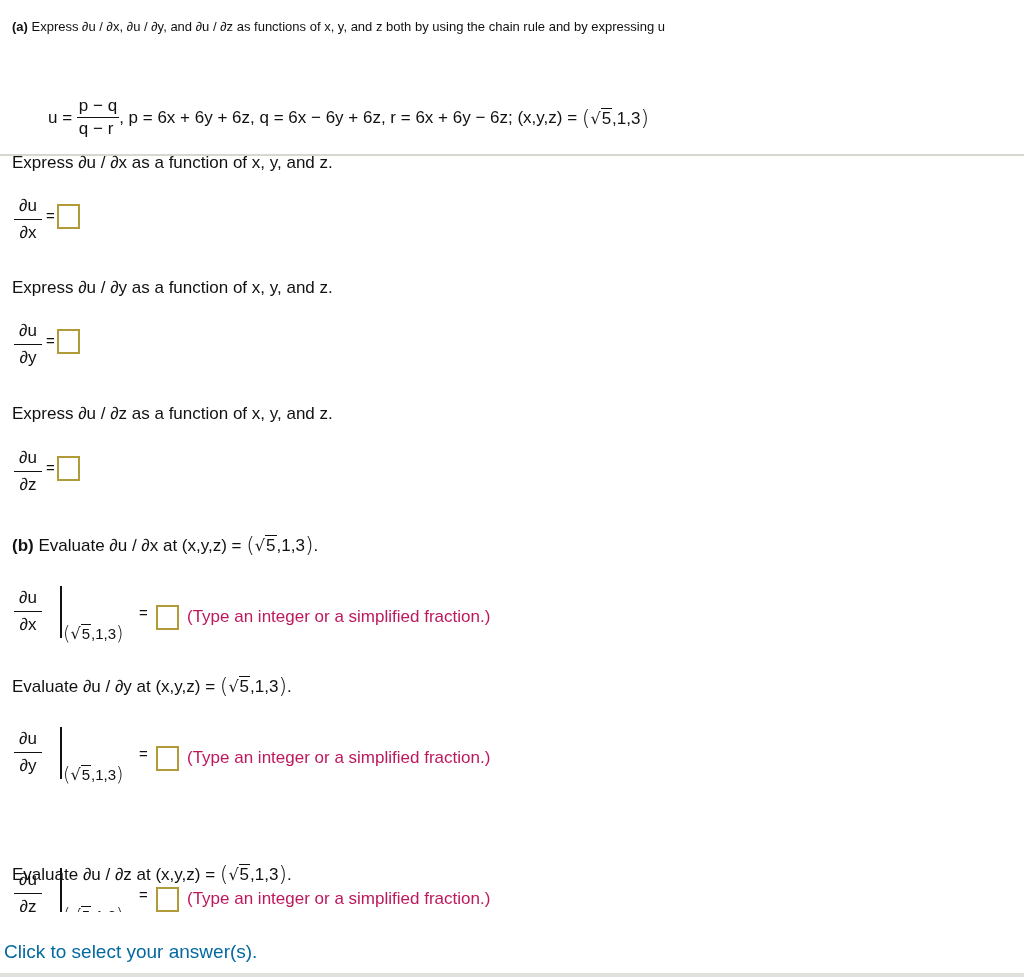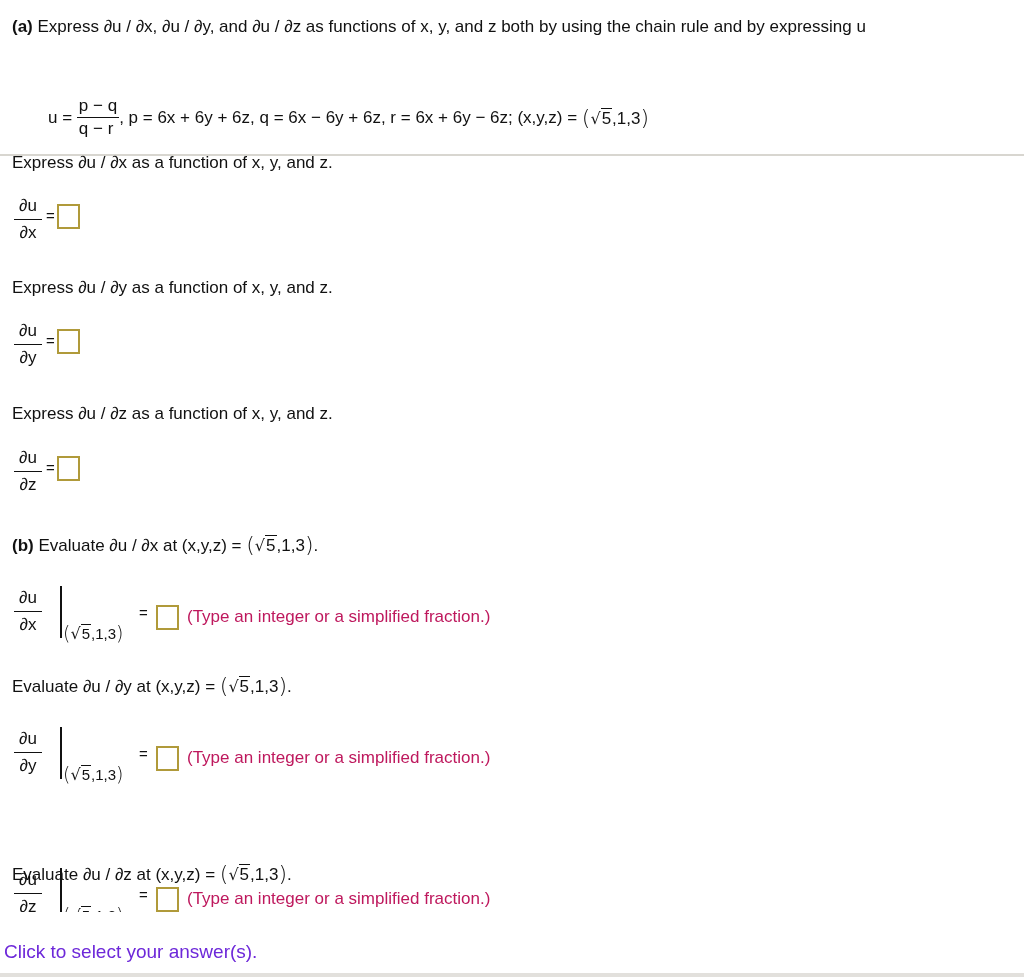--- a/index.html
+++ b/index.html
@@ -7,21 +7,21 @@
     width: 1024px; height: 977px; overflow: hidden; position: relative;
     font-family: "Liberation Sans", sans-serif; color: #111;
     font-size: 17px;
   }
   .abs { position: absolute; white-space: nowrap; }
   .line { line-height: 22px; text-align: center; }
   b { font-weight: bold; }
 
   
   #header { position: absolute; left: 12px; top: 15px; width: 1000px; }
-  #header .p { line-height: 23px; font-size: 17px; }
+  #header .p { line-height: 23px; font-size: 13px; }
 
   .frac { display: inline-block; vertical-align: middle; text-align: left; }
   .frac .num, .frac .den { display: block; line-height: 20px; padding: 0 2px; }
   .frac .bar { display: block; height: 1px; background: #111; margin: 1px 0; }
 
   .formula-row { position: absolute; left: 48px; top: 96px; font-size: 17px; }
   .formula-row .lhs { vertical-align: middle; }
   .paren { font-size: 22px; font-family: "DejaVu Sans", sans-serif; font-weight: 200; vertical-align: -1px; }
   .sqrt { font-family: "DejaVu Sans", sans-serif; font-size: 16px; }
   .radicand { border-top: 1px solid #111; padding: 0 1px; }
@@ -41,21 +41,21 @@
     display: inline-block; vertical-align: middle;
     width: 23px; height: 25px; border: 2px solid #b09a3a; box-sizing: border-box;
     background: #fff; margin-bottom: 6px;
   }
 
   .eval-line { position: absolute; left: 60px; width: 2px; background: #111; }
   .subpt { position: absolute; font-size: 15px; }
   .subpt .paren { font-size: 19px; }
   .hint { position: absolute; color: #be185d; font-size: 17px; }
 
-  #footer-text { position: absolute; left: 4px; top: 941px; font-size: 19px; color: #6d28d9; }
+  #footer-text { position: absolute; left: 4px; top: 941px; font-size: 19px; color: #0369a1; }
   #footer-line { position: absolute; left: 0; top: 973px; width: 1024px; height: 4px; background: #e2e0dc; }
   #clip-mask { position: absolute; left: 0; top: 912px; width: 1024px; height: 24px; background: #fff; }
 </style>
 </head>
 <body>
 
 <div id="header">
   <div class="p"><b>(a)</b><span> Express ∂u / ∂x, ∂u / ∂y, and ∂u / ∂z as functions of x, y, and z both by using the chain rule and by expressing u</span></div>
 </div>
 

